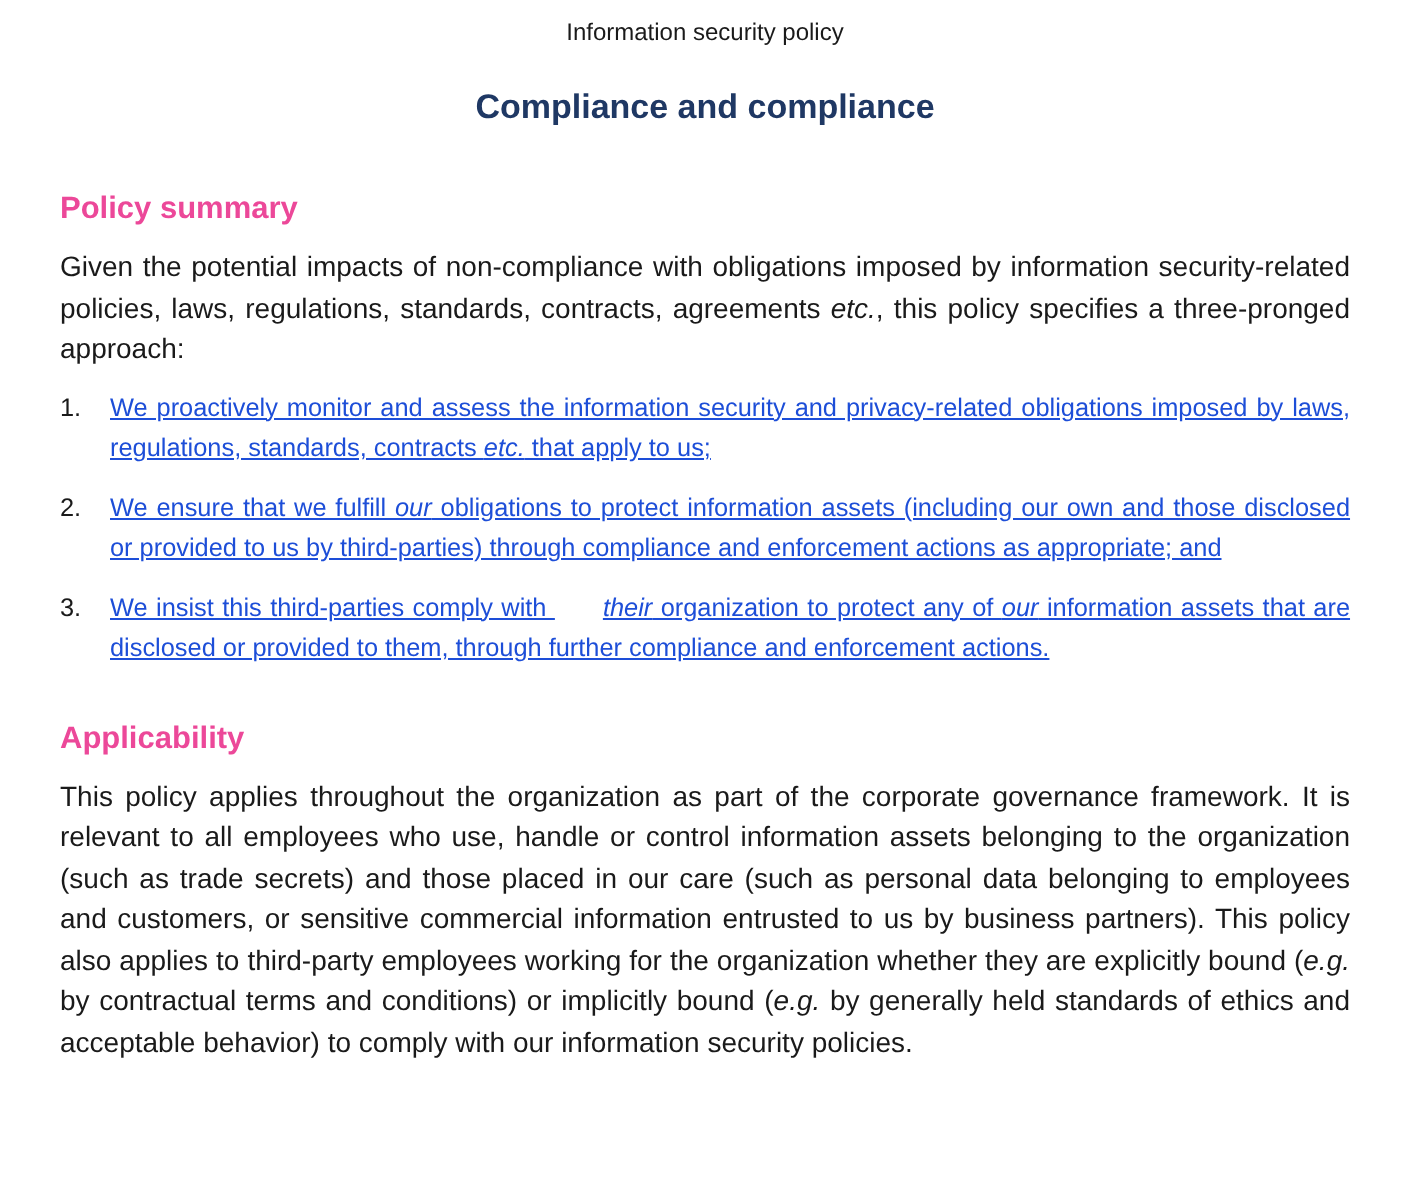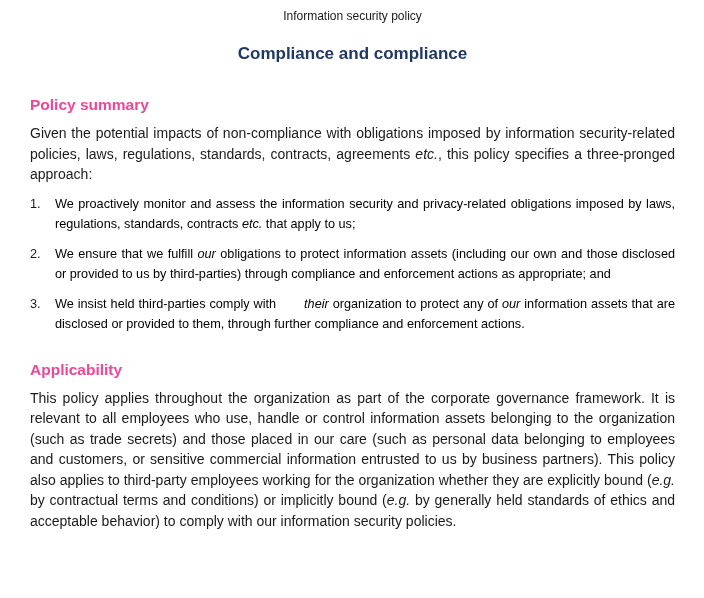--- a/index.html
+++ b/index.html
@@ -63,21 +63,22 @@
     flex: 0 0 25px;
     font-size: 12.7px;
     line-height: 20.5px;
     color: #1a1a1a;
   }
   .list-item .li-text {
     flex: 1 1 auto;
     font-size: 12.7px;
     line-height: 20.5px;
     text-align: justify;
-    color: #000000;
+    color: #1d4ed8;
+    text-decoration: underline;
   }
 </style>
 </head>
 <body>
 
 <div class="page">
 
   <div class="doc-header">Information security policy</div>
 
   <h1 class="doc-title">Compliance and compliance</h1>
@@ -93,21 +94,21 @@
       <span class="li-text runs"><span>We proactively monitor and assess the information security and privacy-related obligations imposed by laws, regulations, standards, contracts </span><span style="font-style: italic;">etc.</span><span> that apply to us;</span></span>
     </div>
 
     <div class="list-item">
       <span class="num">2.</span>
       <span class="li-text runs"><span>We ensure that we fulfill </span><span style="font-style: italic;">our</span><span> obligations to protect information assets (including our own and those disclosed or provided to us by third-parties) through compliance and enforcement actions as appropriate; and</span></span>
     </div>
 
     <div class="list-item">
       <span class="num">3.</span>
-      <span class="li-text runs"><span>We insist held third-parties comply with </span><span style="font-style: italic; margin-left: 24px;">their</span><span> organization to protect any of </span><span style="font-style: italic;">our</span><span> information assets that are disclosed or provided to them, through further compliance and enforcement actions.</span></span>
+      <span class="li-text runs"><span>We insist this third-parties comply with </span><span style="font-style: italic; margin-left: 24px;">their</span><span> organization to protect any of </span><span style="font-style: italic;">our</span><span> information assets that are disclosed or provided to them, through further compliance and enforcement actions.</span></span>
     </div>
 
   </div>
 
   <h2 class="section-heading later">Applicability</h2>
 
   <p class="body-text runs"><span>This policy applies throughout the organization as part of the corporate governance framework.  It is relevant to all employees who use, handle or control information assets belonging to the organization (such as trade secrets) and those placed in our care (such as personal data belonging to employees and customers, or sensitive commercial information entrusted to us by business partners).  This policy also applies to third-party employees working for the organization whether they are explicitly bound (</span><span style="font-style: italic;">e.g.</span><span> by contractual terms and conditions) or implicitly bound (</span><span style="font-style: italic;">e.g.</span><span> by generally held standards of ethics and acceptable behavior) to comply with our information security policies.</span></p>
 
 </div>
 

